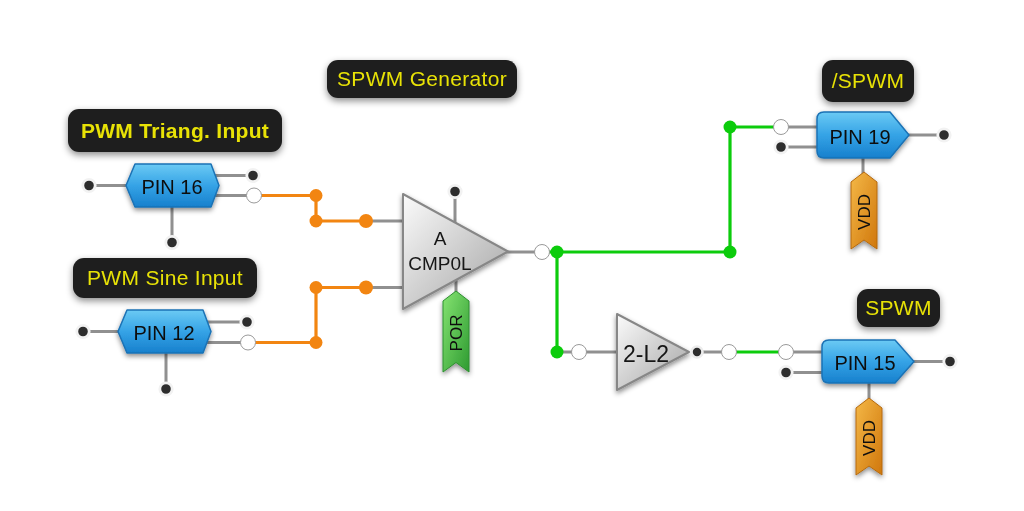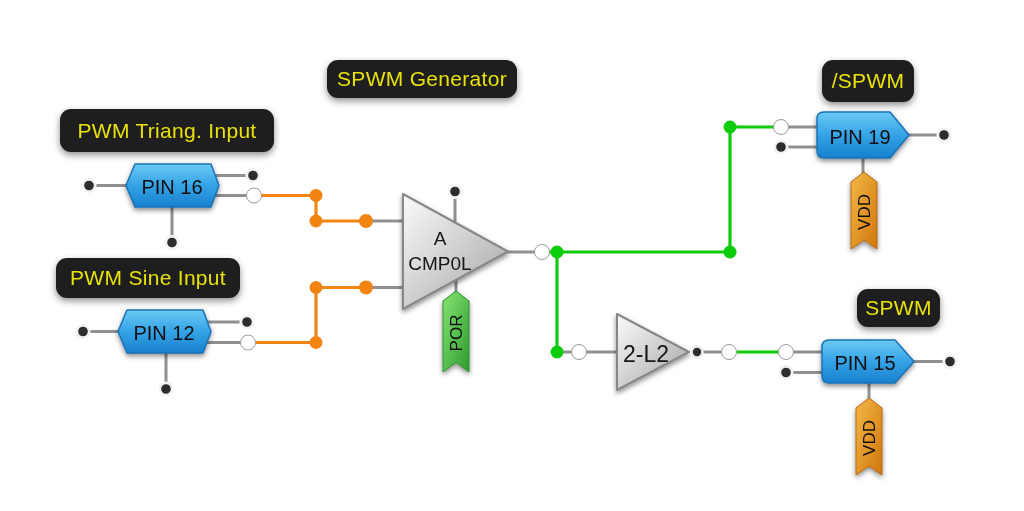--- a/index.html
+++ b/index.html
@@ -10,22 +10,22 @@
   }
   .stage svg{position:absolute;left:0;top:0;}
   .chip{
     position:absolute;display:flex;align-items:center;justify-content:center;
     background:#1e1e1e;border-radius:11px;color:#e8e206;
     font-size:21px;letter-spacing:.3px;
     box-shadow:0 3px 7px rgba(0,0,0,.45);
     white-space:nowrap;
   }
   .chip-generator{left:327px;top:60px;width:190px;height:38px;}
-  .chip-triang{left:60px;top:109px;width:214px;height:43px;}
-  .chip-sine{left:56px;top:258px;width:184px;height:40px;}
+  .chip-triang{left:68px;top:109px;width:214px;height:43px;font-weight:bold;}
+  .chip-sine{left:73px;top:258px;width:184px;height:40px;}
   .chip-nspwm{left:822px;top:60px;width:92px;height:42px;text-align:center;}
   .chip-spwm{left:857px;top:289px;width:83px;height:38px;}
   text{font-family:"Liberation Sans",sans-serif;}
   .pin-text{font-size:20px;fill:#0d0d0d;}
   .cmp-text{font-size:19px;fill:#141414;}
   .lut-text{font-size:23px;fill:#141414;}
   .flag-text{font-size:17px;fill:#111;}
 </style>
 </head>
 <body>

